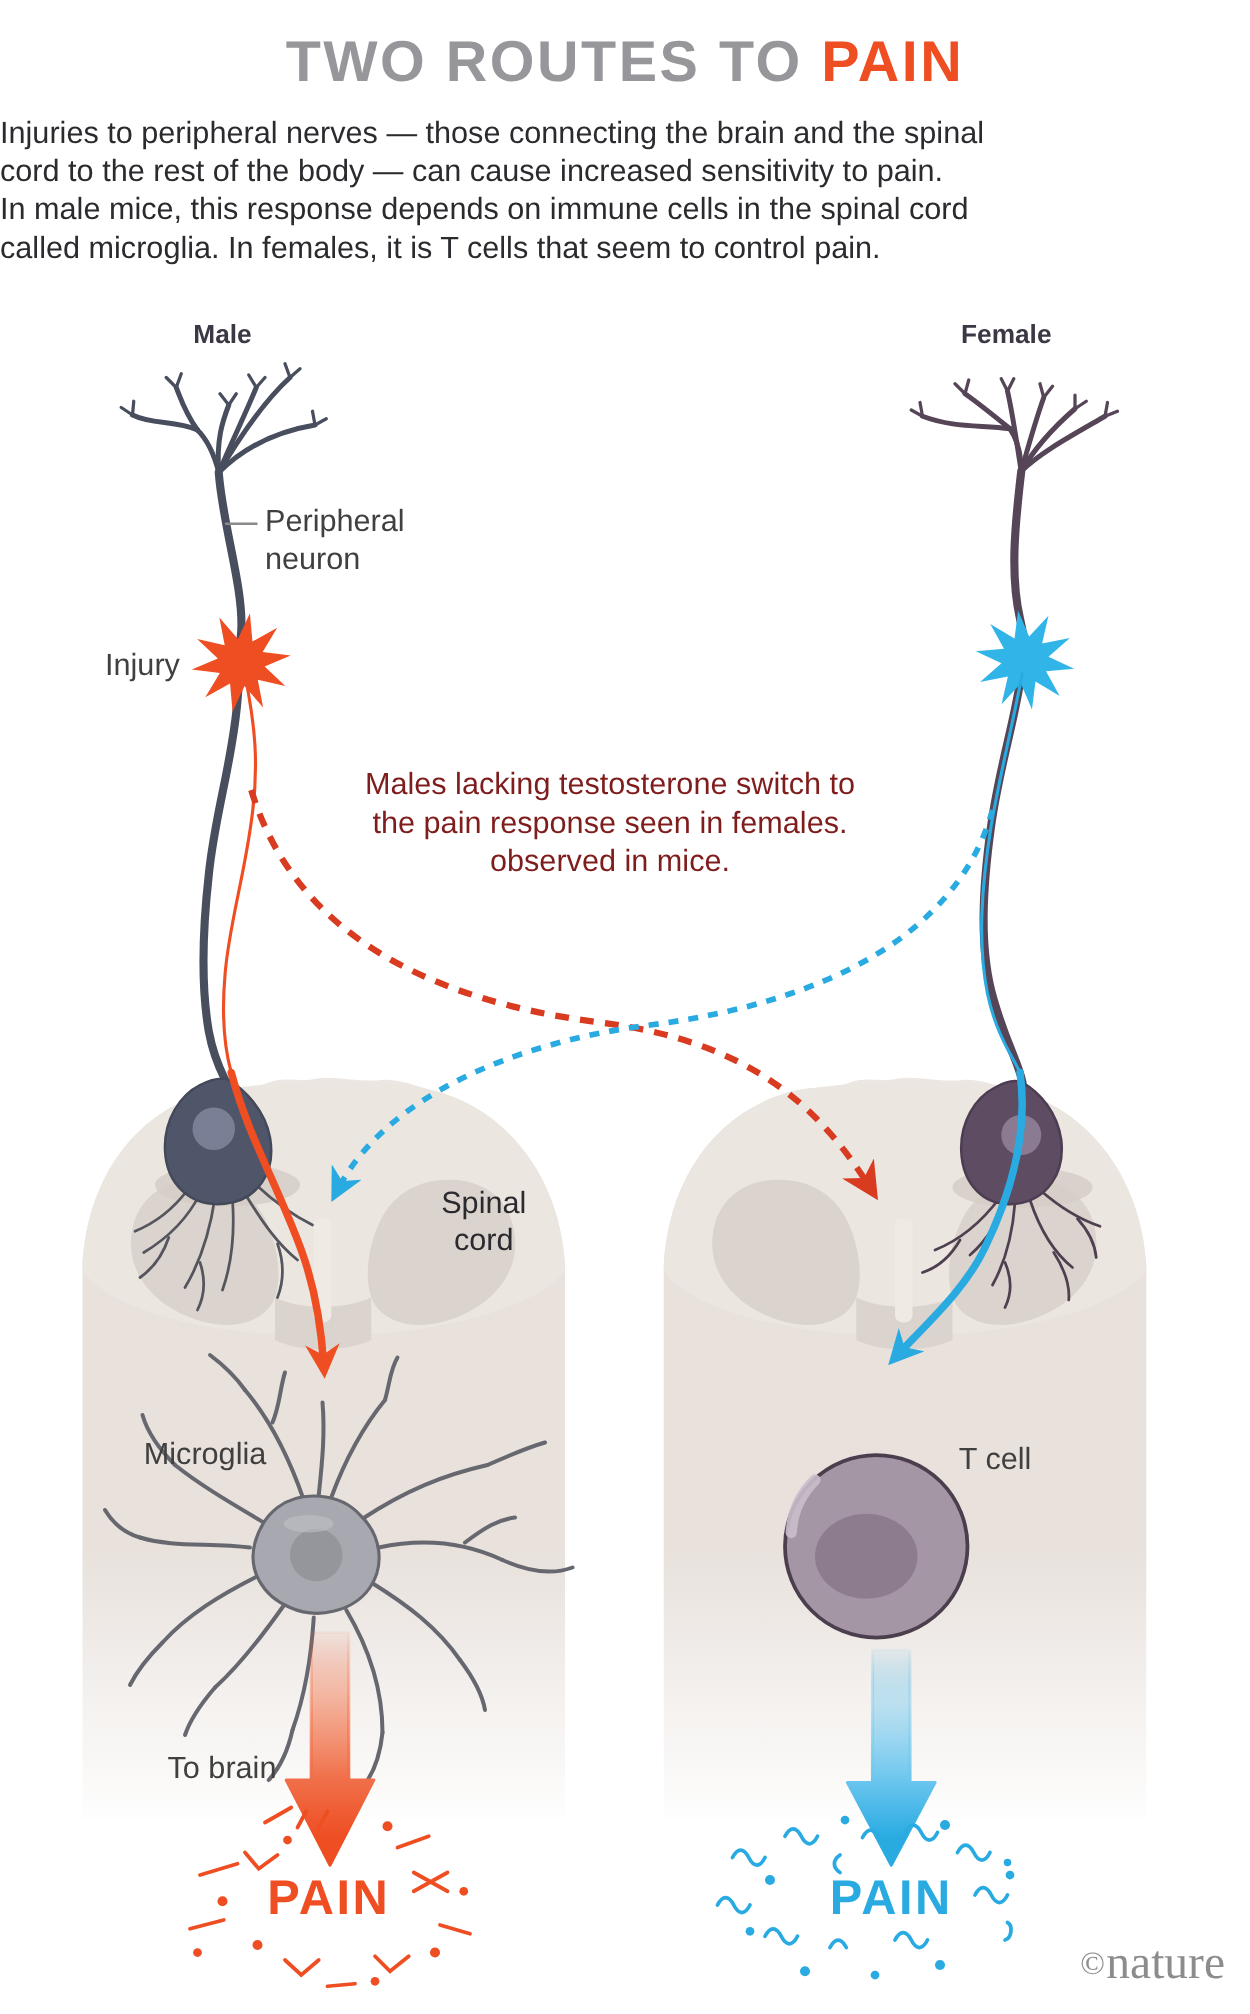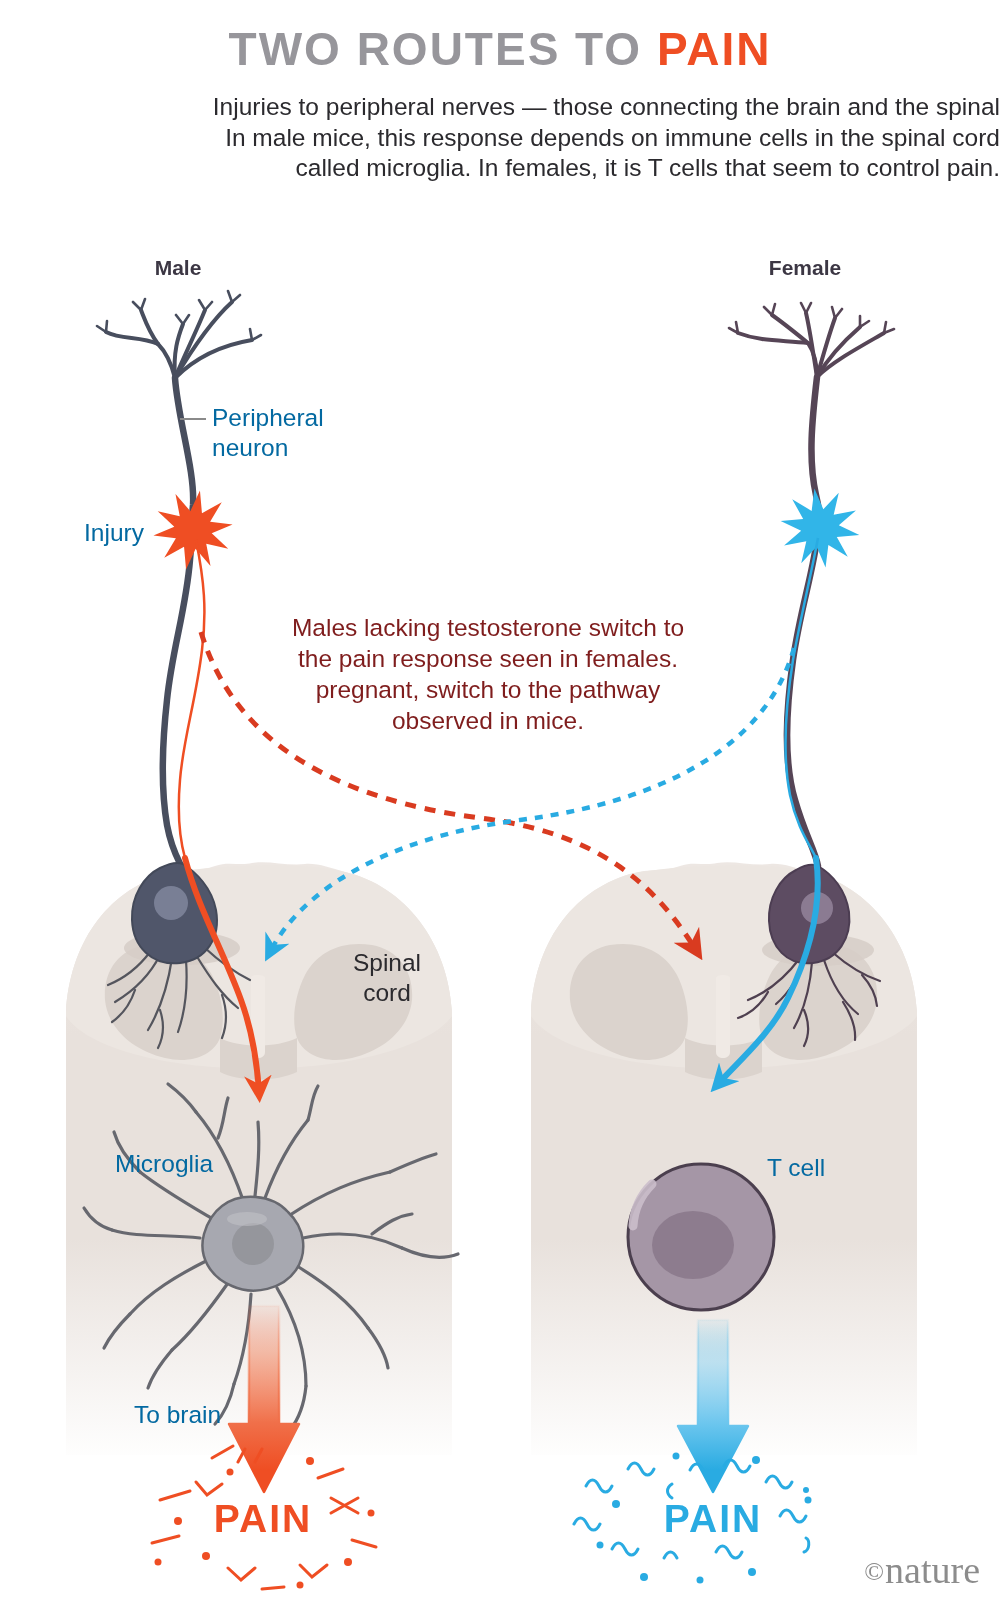--- a/index.html
+++ b/index.html
@@ -1,28 +1,28 @@
 <!DOCTYPE html>
 <html><head>
 <meta charset="utf-8">
 <style>
   html,body{margin:0;padding:0;background:#fff;}
   .page{
     position:relative;width:1000px;height:1611px;background:#fff;overflow:hidden;
     font-family:"Liberation Sans","DejaVu Sans",sans-serif;color:#2b2a2e;
   }
   .page svg.art{position:absolute;left:0;top:0;pointer-events:none;}
-  .lbl{position:absolute;line-height:30px;font-size:24.5px;color:#0369a1;}
+  .lbl{position:absolute;line-height:30px;font-size:24.5px;color:#404040;}
   .title{
     position:absolute;left:0;top:22px;width:100%;text-align:center;
     font-size:46px;font-weight:700;letter-spacing:2px;color:#97969b;margin:0;
   }
   .title .hl{color:#ef4e23;}
   .intro{
-    position:absolute;left:0;top:92px;width:100%;text-align:right;
+    position:absolute;left:0;top:92px;width:100%;text-align:left;
     font-size:24.5px;line-height:30.5px;color:#2b2a2e;
   }
   .colhead{position:absolute;width:110px;text-align:center;font-weight:700;font-size:21px;color:#3c3744;}
   .center-note{
     position:absolute;left:238px;top:612px;width:500px;text-align:center;
     font-size:24.5px;line-height:31px;color:#7f1d1d;
   }
   .two-line{line-height:30px;}
   .sc-label{position:absolute;left:332px;top:948px;width:110px;text-align:center;line-height:30px;font-size:24.5px;}
   .pain{
@@ -248,38 +248,38 @@
       <circle cx="700" cy="1580" r="3.5" fill="#29ABE2" stroke="none"></circle>
       <circle cx="752" cy="1572" r="4" fill="#29ABE2" stroke="none"></circle>
       <circle cx="806" cy="1490" r="3" fill="#29ABE2" stroke="none"></circle>
     </g>
   </svg>
 
   <h1 class="title"><span>TWO ROUTES TO</span> <span class="hl">PAIN</span></h1>
 
   <div class="intro">
     <div>Injuries to peripheral nerves — those connecting the brain and the spinal</div>
+    <div>cord to the rest of the body — can cause increased sensitivity to pain.</div>
     <div>In male mice, this response depends on immune cells in the spinal cord</div>
     <div>called microglia. In females, it is T cells that seem to control pain.</div>
   </div>
 
   <div class="colhead" style="left:123px;top:256px;">Male</div>
   <div class="colhead" style="left:750px;top:256px;">Female</div>
 
   <div class="lbl two-line" style="left:212px;top:403px;">
     <div>Peripheral</div>
     <div>neuron</div>
   </div>
 
   <div class="lbl" style="left:84px;top:518px;">Injury</div>
 
   <div class="center-note">
     <div>Males lacking testosterone switch to</div>
     <div>the pain response seen in females.</div>
-    <div>pregnant, switch to the pathway</div>
     <div>observed in mice.</div>
   </div>
 
   <div class="sc-label">
     <div>Spinal</div>
     <div>cord</div>
   </div>
 
   <div class="lbl" style="left:115px;top:1149px;">Microglia</div>
   <div class="lbl" style="left:767px;top:1153px;">T cell</div>

